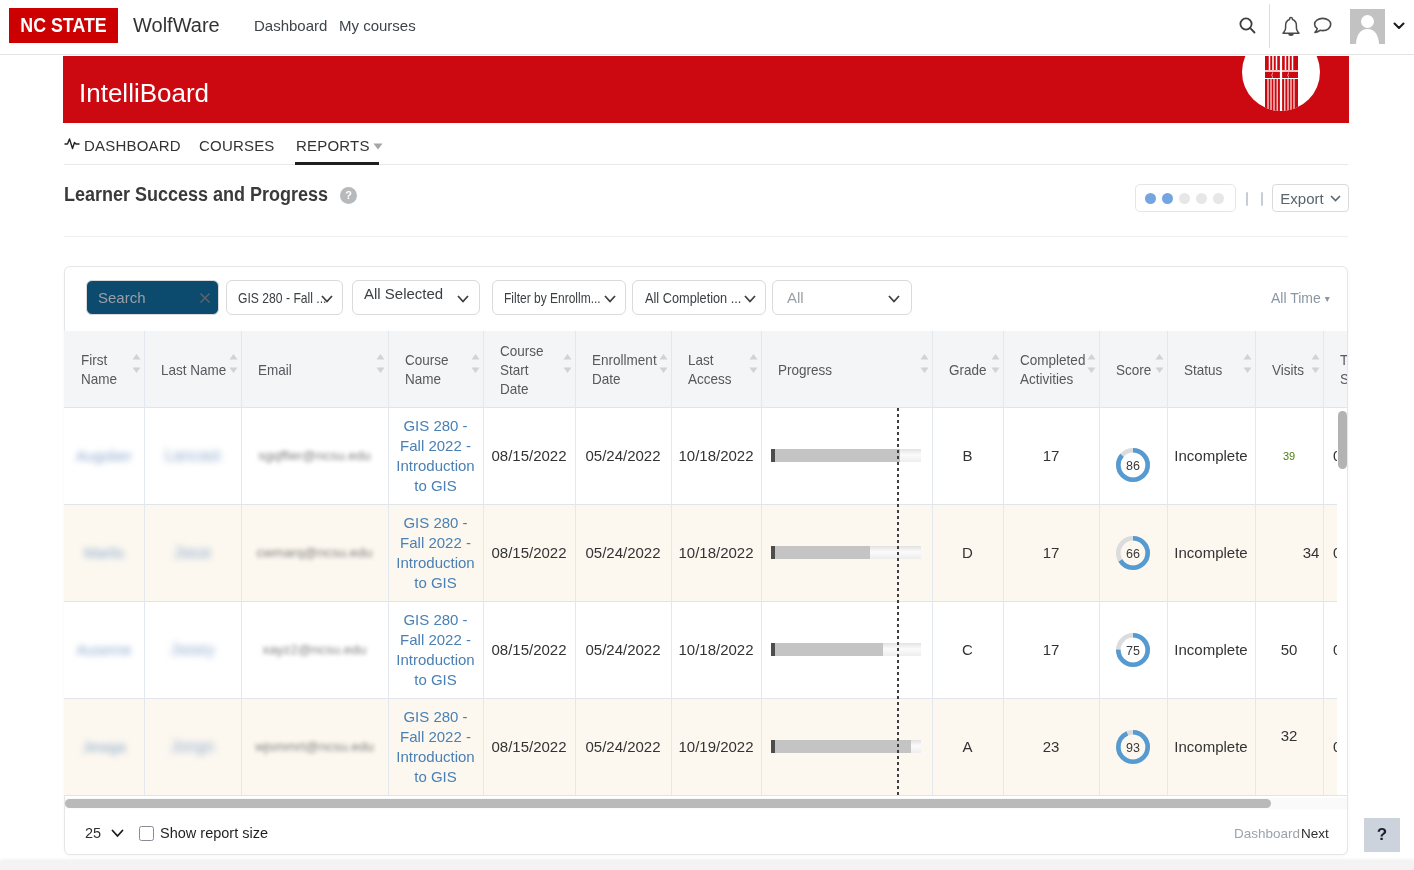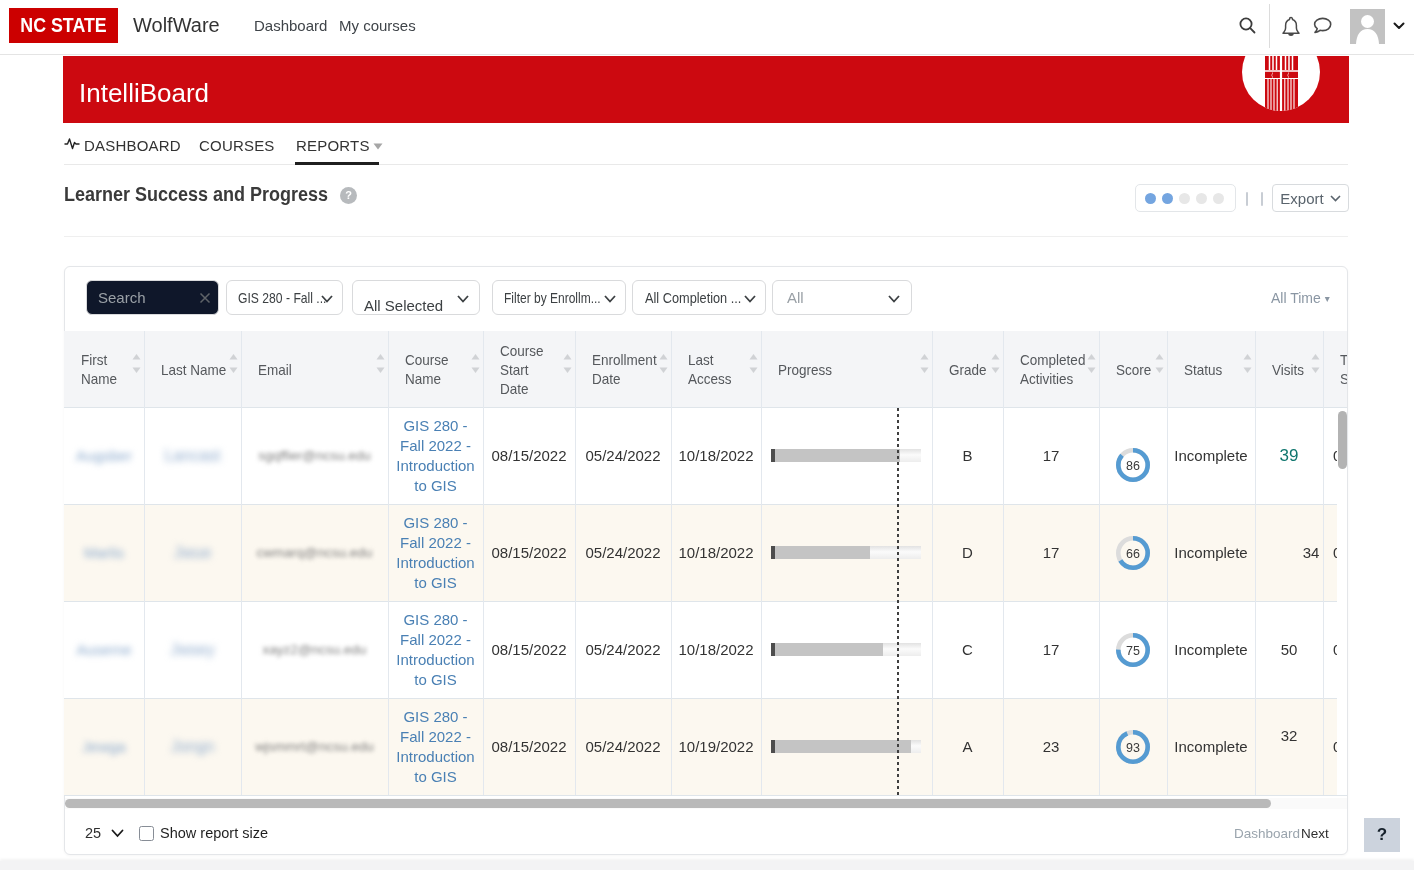--- a/index.html
+++ b/index.html
@@ -108,34 +108,34 @@
     <span style="font-size:15px;color:#5a646d;">Export</span>
     <svg width="11" height="7" viewBox="0 0 11 7">
         <path d="M1 1 L5.5 5.5 L10 1" fill="none" stroke="#5a646d" stroke-width="1.6"></path>
       </svg>
   </div>
 
   <div class="abs" style="left:64px;top:236px;width:1284px;height:1px;background:#efefef;"></div>
 
   <div class="abs" style="left:64px;top:266px;width:1284px;height:589px;border:1px solid #e4e6e9;border-radius:6px;background:#fff;box-shadow:0 1px 3px rgba(0,0,0,0.04);"></div>
 
-  <div class="abs" style="left:86px;top:280px;width:133px;height:35px;border:1px solid #d9dadc;border-radius:6px;background:#0f172a;">
+  <div class="abs" style="left:86px;top:280px;width:133px;height:35px;border:1px solid #d9dadc;border-radius:6px;background:#0c4a6e;">
     <span style="position:absolute;left:11px;top:8px;font-size:15px;color:#9aa0a6;">Search</span>
     <svg style="position:absolute;right:7px;top:11px;" width="12" height="12" viewBox="0 0 12 12">
         <path d="M1.5 1.5 L10.5 10.5 M10.5 1.5 L1.5 10.5" stroke="#5f6368" stroke-width="1.5"></path>
       </svg>
   </div>
   <div class="abs filtbox" style="left:226px;top:280px;width:117px;height:35px;border:1px solid #d9dadc;border-radius:6px;background:#fff;">
     <span style="position:absolute;left:11px;top:8px;font-size:15px;color:#3c4043;white-space:nowrap;display:inline-block;transform:scaleX(0.81);transform-origin:left center;">GIS 280 - Fall ...</span>
     <svg style="position:absolute;right:9px;top:14px;" width="12" height="8" viewBox="0 0 12 8">
         <path d="M1 1 L6 6.5 L11 1" fill="none" stroke="#3c4043" stroke-width="1.8"></path>
       </svg>
   </div>
   <div class="abs" style="left:352px;top:280px;width:128px;height:35px;border:1px solid #d9dadc;border-radius:6px;background:#fff;">
-    <span style="position:absolute;left:11px;top:16px;font-size:15px;color:#3c4043;">All Selected</span>
+    <span style="position:absolute;left:11px;top:4px;font-size:15px;color:#3c4043;">All Selected</span>
     <svg style="position:absolute;right:10px;top:14px;" width="12" height="8" viewBox="0 0 12 8">
         <path d="M1 1 L6 6.5 L11 1" fill="none" stroke="#3c4043" stroke-width="1.8"></path>
       </svg>
   </div>
   <div class="abs" style="left:492px;top:280px;width:134px;height:35px;border:1px solid #d9dadc;border-radius:6px;background:#fff;">
     <span style="position:absolute;left:11px;top:8px;font-size:15px;color:#3c4043;white-space:nowrap;display:inline-block;transform:scaleX(0.8);transform-origin:left center;">Filter by Enrollm...</span>
     <svg style="position:absolute;right:9px;top:14px;" width="12" height="8" viewBox="0 0 12 8">
         <path d="M1 1 L6 6.5 L11 1" fill="none" stroke="#3c4043" stroke-width="1.8"></path>
       </svg>
   </div>
@@ -308,21 +308,21 @@
         <svg width="34" height="34" viewBox="0 0 34 34">
           <circle cx="17" cy="17" r="14.7" fill="none" stroke="#dcdcdc" stroke-width="4.6"></circle>
           <circle cx="17" cy="17" r="14.7" fill="none" stroke="#559bd2" stroke-width="4.6" stroke-dasharray="79.43 12.93" transform="rotate(-90 17 17)"></circle>
           <text x="17" y="21.5" text-anchor="middle" font-size="12.5" fill="#3a3a3a" font-family="Liberation Sans, sans-serif">86</text>
         </svg>
       </div>
   <div class="abs" style="left:1167px;top:407px;width:88px;height:97px;display:flex;align-items:center;justify-content:center;">
         <span style="font-size:15px;color:#333;">Incomplete</span>
       </div>
   <div class="abs" style="left:1255px;top:407px;width:68px;height:97px;display:flex;align-items:center;justify-content:center;">
-        <span style="font-size:17px;color:#0f766e;">39</span>
+        <span style="font-size:11px;color:#4d7c0f;">39</span>
       </div>
   <div class="abs" style="left:1323px;top:407px;width:14px;height:97px;overflow:hidden;display:flex;align-items:center;">
         <span style="padding-left:10px;font-size:15px;color:#333;">0:42</span>
       </div>
   <div class="abs" style="left:64px;top:504px;width:80px;height:97px;display:flex;align-items:center;justify-content:center;">
         <span style="font-size:15px;color:#89a8cc;filter:blur(3px);">Marlis</span>
       </div>
   <div class="abs" style="left:144px;top:504px;width:97px;height:97px;display:flex;align-items:center;justify-content:center;">
         <span style="font-size:16px;color:#8fabcd;filter:blur(3.5px);">Jwue</span>
       </div>

